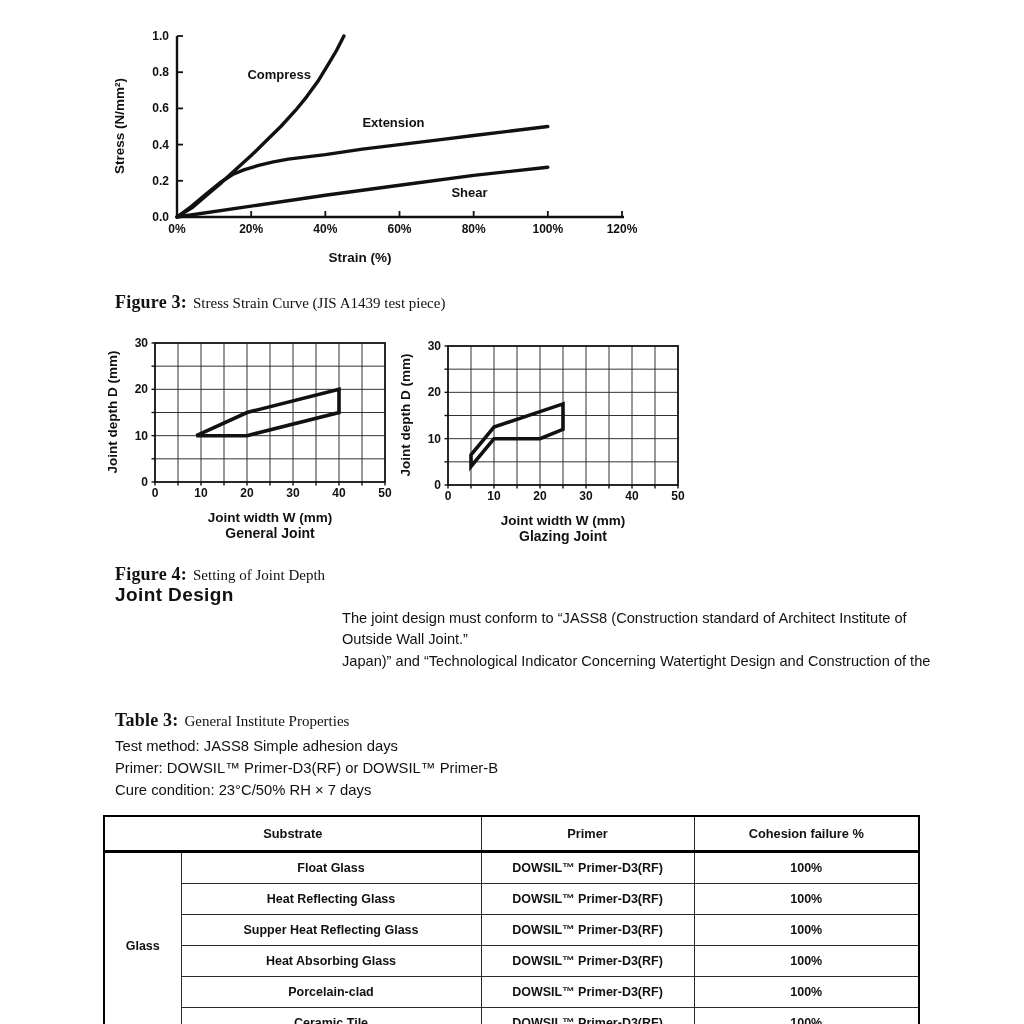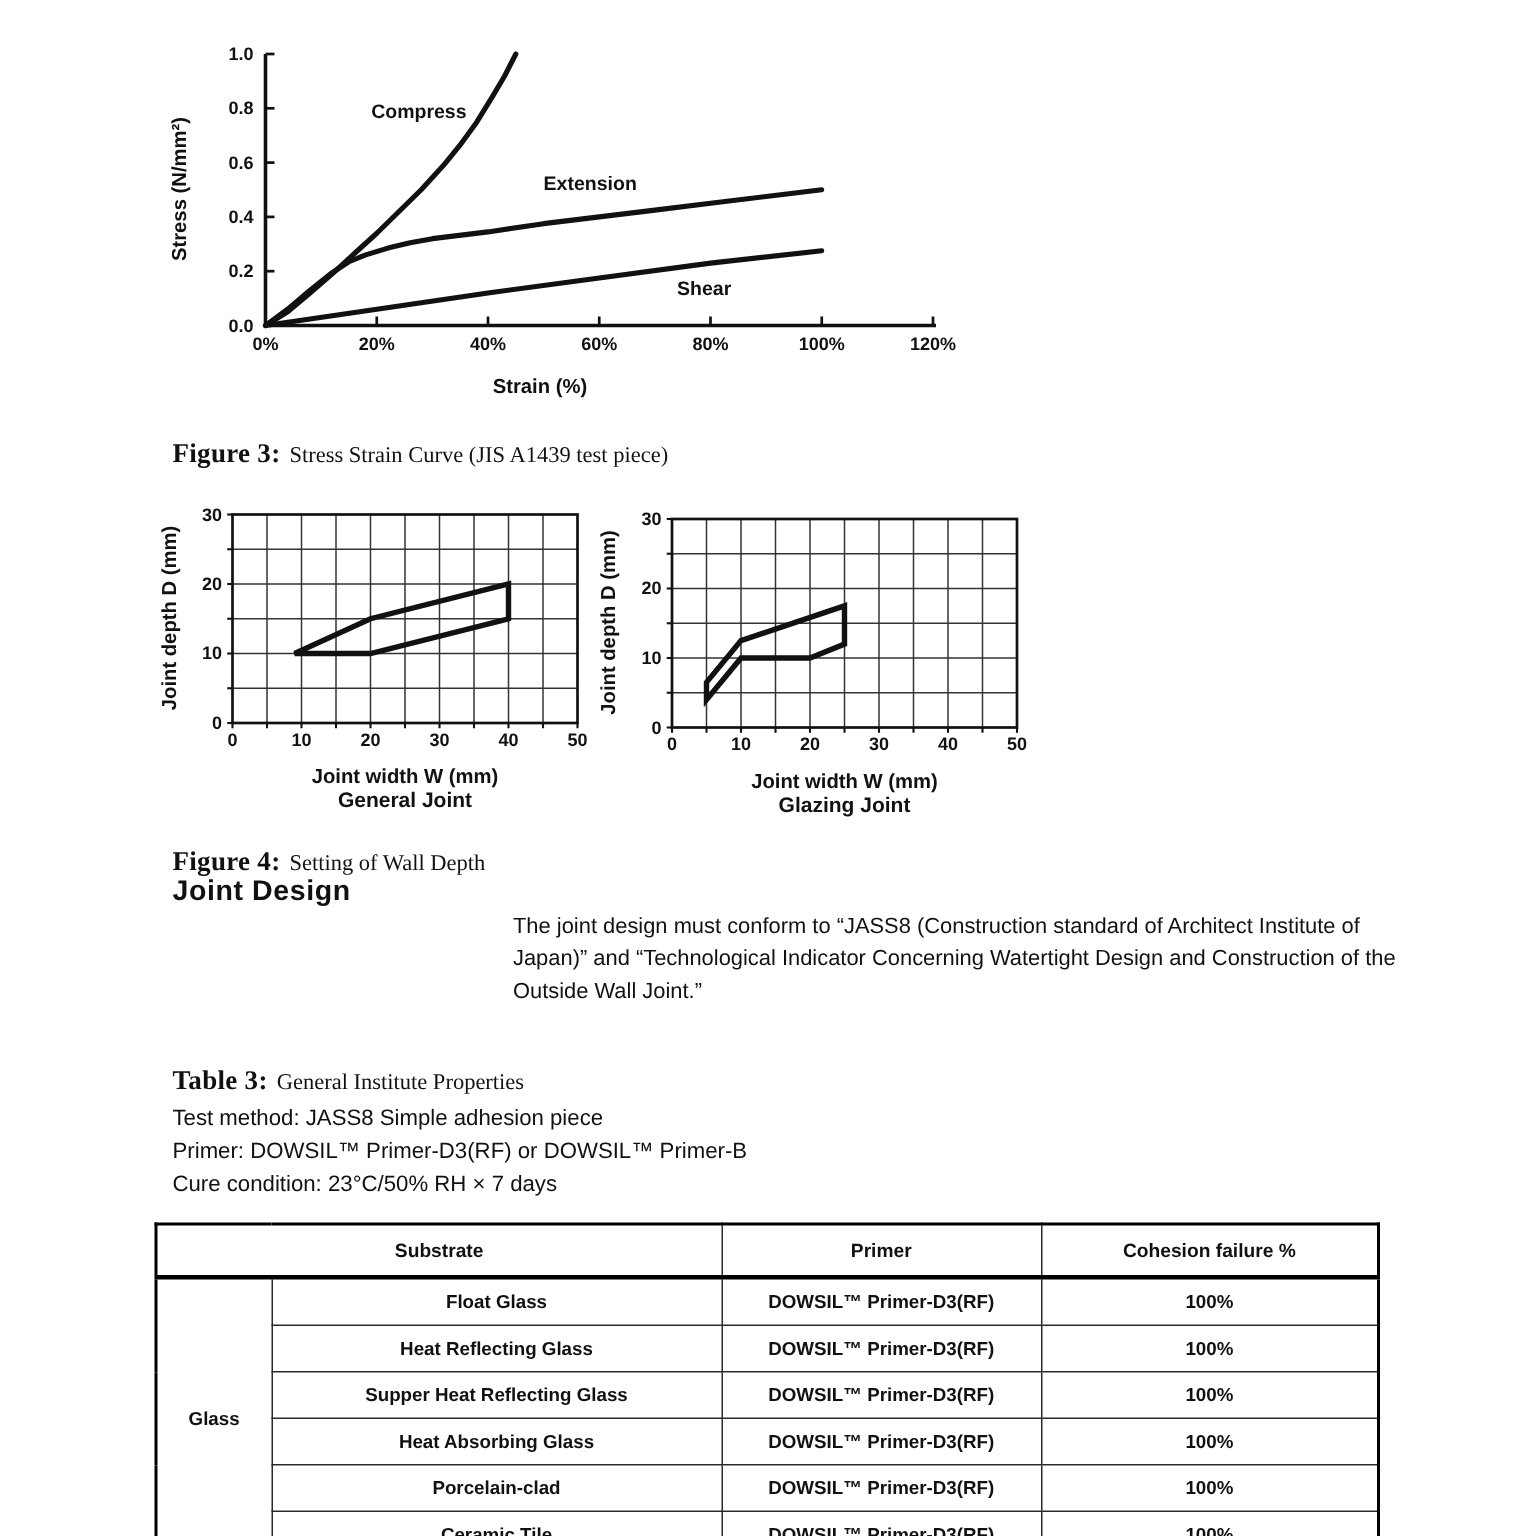--- a/index.html
+++ b/index.html
@@ -165,37 +165,37 @@
       <text x="48" y="106.66666666666666" text-anchor="end" class="tick">10</text>
       <text x="48" y="60.33333333333333" text-anchor="end" class="tick">20</text>
       <text x="48" y="14" text-anchor="end" class="tick">30</text>
       <polygon points="78.0,118.9 101.0,91.1 170.0,67.9 170.0,93.4 147.0,102.7 101.0,102.7 78.0,130.5" fill="none" stroke="#111111" stroke-width="3.6"></polygon>
       <text x="170" y="189" text-anchor="middle" class="axlabel">Joint width W (mm)</text>
       <text x="170" y="205" text-anchor="middle" class="jtitle">Glazing Joint</text>
       <text x="17" y="79" text-anchor="middle" class="axlabel" transform="rotate(-90 17 79)">Joint depth D (mm)</text>
     </svg>
 
   <div class="figcap" style="left:115px;top:564px">
-    <span class="cap-label">Figure 4:</span><span class="cap-text">Setting of Wall Depth</span>
+    <span class="cap-label">Figure 4:</span><span class="cap-text">Setting of Joint Depth</span>
   </div>
 
   <div class="section-head" style="left:115px;top:584px">Joint Design</div>
 
   <div class="bodytext" style="left:322px;top:608px">
     <div>The joint design must conform to “JASS8 (Construction standard of Architect Institute of</div>
+    <div>Outside Wall Joint.”</div>
     <div>Japan)” and “Technological Indicator Concerning Watertight Design and Construction of the</div>
-    <div>Outside Wall Joint.”</div>
   </div>
 
   <div class="figcap" style="left:115px;top:710px">
     <span class="cap-label">Table 3:</span><span class="cap-text">General Institute Properties</span>
   </div>
 
   <div class="notes" style="left:115px;top:735px">
-    <div>Test method: JASS8 Simple adhesion piece</div>
+    <div>Test method: JASS8 Simple adhesion days</div>
     <div>Primer: DOWSIL™ Primer-D3(RF) or DOWSIL™ Primer-B</div>
     <div>Cure condition: 23°C/50% RH × 7 days</div>
   </div>
 
   <table class="adhesion">
       <colgroup>
         <col style="width: 77px;">
         <col style="width: 300px;">
         <col style="width: 213px;">
         <col style="width: 225px;">

